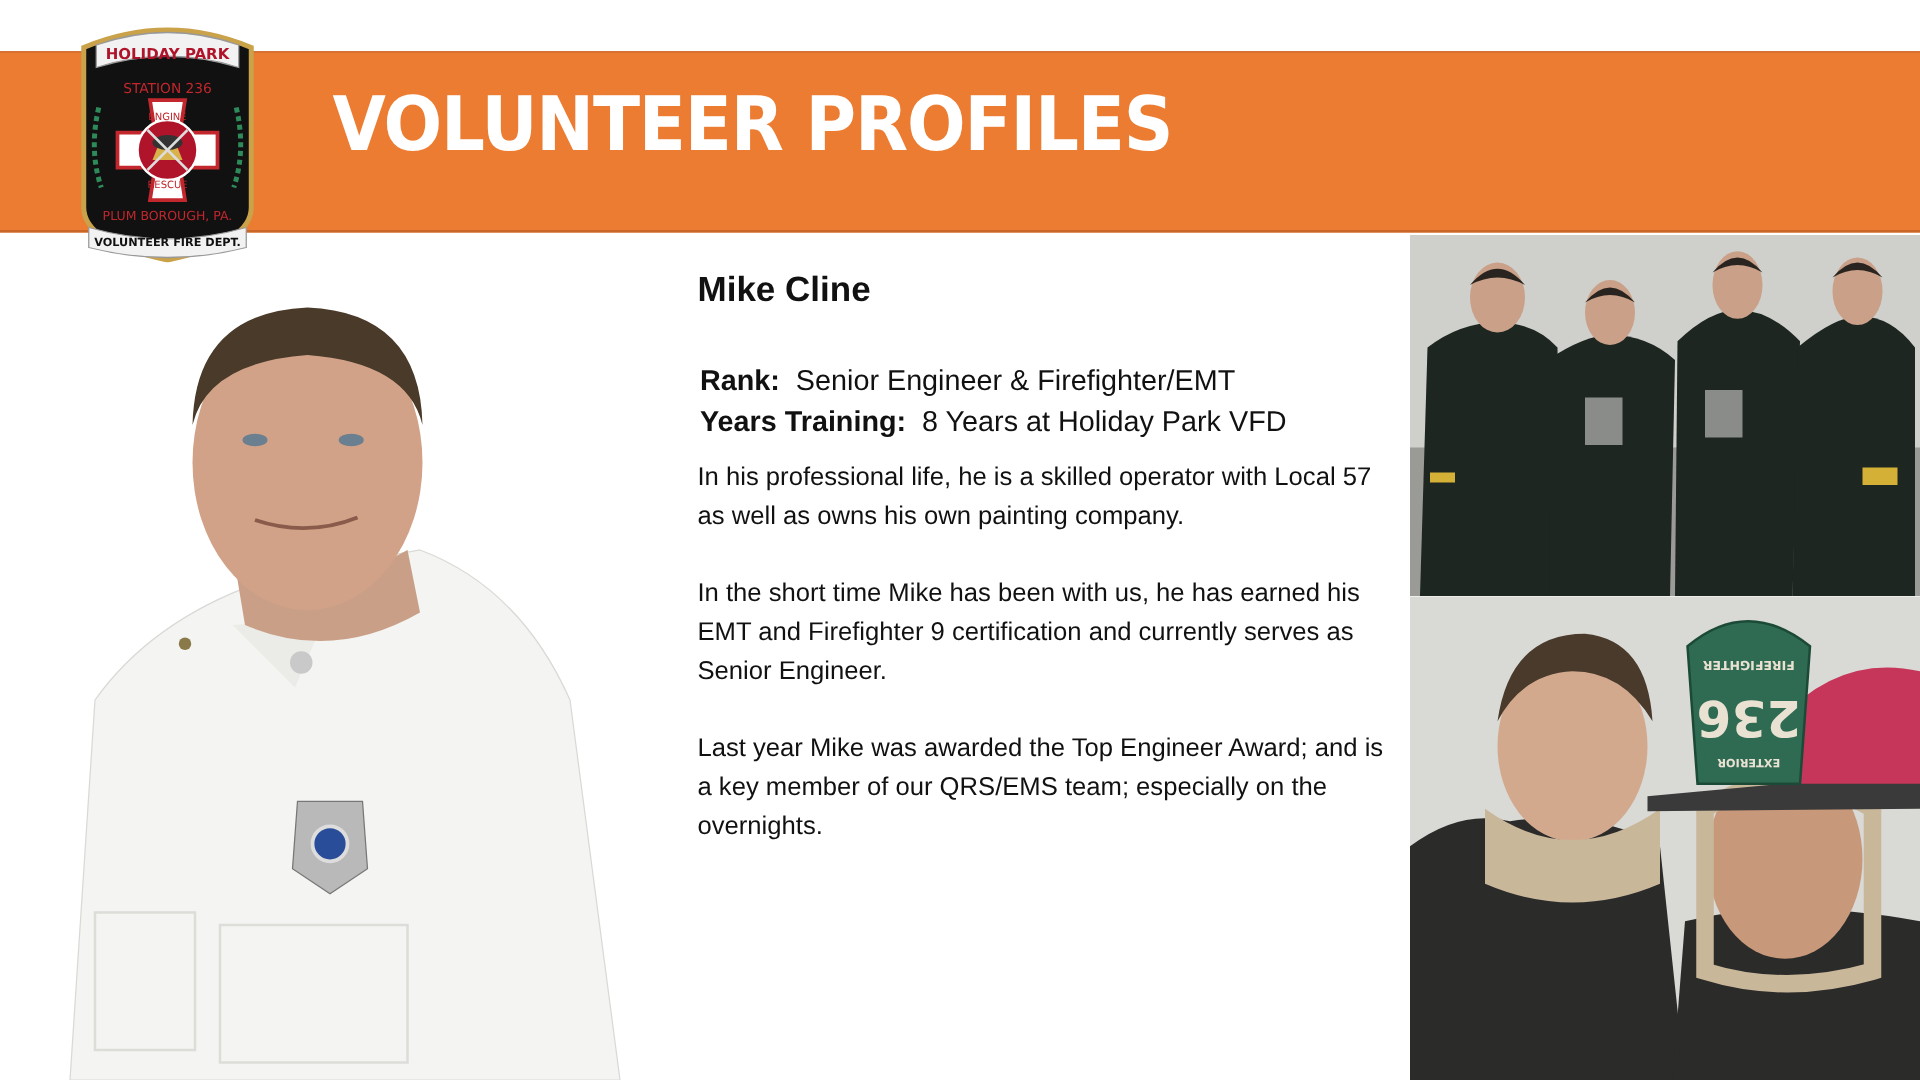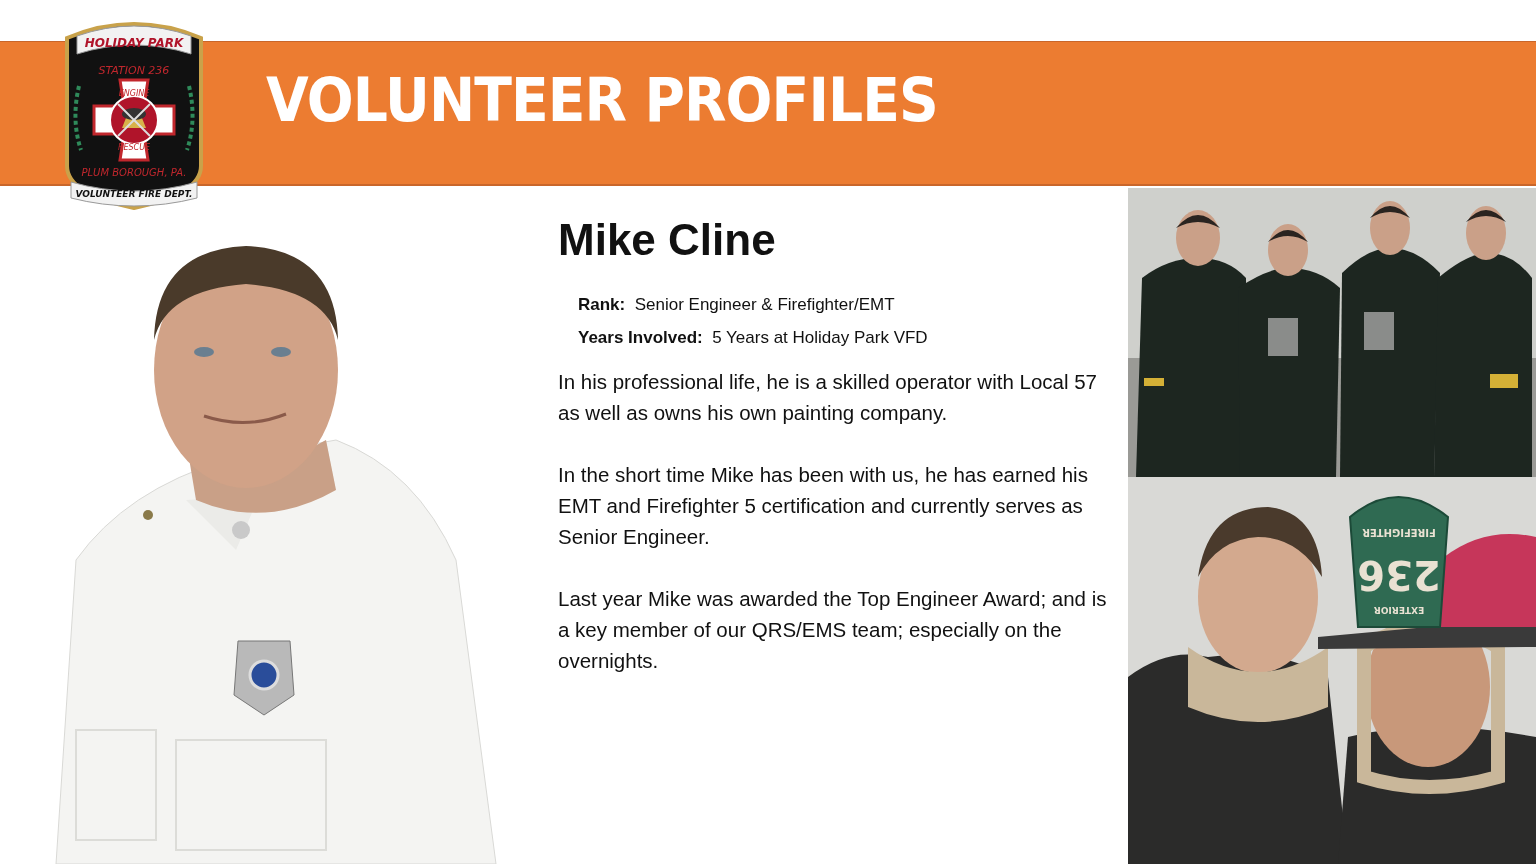--- a/index.html
+++ b/index.html
@@ -15,30 +15,30 @@
       border-top: 1px solid #c9662a; border-bottom: 2px solid #c9662a;
       box-sizing: border-box;
     }
     .banner-title {
       position: absolute; left: 266px; top: 70px;
       font-family: "DejaVu Sans", sans-serif; font-weight: bold;
       font-size: 60px; letter-spacing: -1px; color: #ffffff; line-height: 1;
       transform: scaleX(0.92); transform-origin: left center;
     }
     .patch {
-      position: absolute; left: 57px; top: 16px; width: 154px; height: 194px; font-style: italic;
+      position: absolute; left: 57px; top: 16px; width: 154px; height: 194px;
     }
     .portrait {
       position: absolute; left: 36px; top: 230px; width: 470px; height: 634px;
     }
     .name {
       position: absolute; left: 558px; top: 218px;
-      font-weight: bold; font-size: 44px; line-height: 1; color: #111;
+      font-weight: bold; font-size: 28px; line-height: 1; color: #111;
     }
-    .meta { position: absolute; left: 578px; top: 288px; font-size: 17px; line-height: 33px; }
+    .meta { position: absolute; left: 560px; top: 288px; font-size: 23px; line-height: 33px; }
     .meta .k { font-weight: bold; }
     .bio {
       position: absolute; left: 558px; top: 366px; width: 560px;
       font-size: 20.5px; line-height: 31px; color: #111;
     }
     .bio p { margin: 0 0 31px 0; }
     .photo { position: absolute; left: 1128px; width: 408px; overflow: hidden; }
     .photo-top { top: 188px; height: 289px; }
     .photo-bottom { top: 477px; height: 387px; }
     svg { display: block; }
@@ -105,28 +105,28 @@
 </div>
 
 <div class="name">Mike Cline</div>
 
 <div class="meta">
   <div>
     <span class="k">Rank:</span>&nbsp;
     <span>Senior Engineer &amp; Firefighter/EMT</span>
   </div>
   <div>
-    <span class="k">Years Involved:</span>&nbsp;
-    <span>5 Years at Holiday Park VFD</span>
+    <span class="k">Years Training:</span>&nbsp;
+    <span>8 Years at Holiday Park VFD</span>
   </div>
 </div>
 
 <div class="bio">
   <p>In his professional life, he is a skilled operator with Local 57 as well as owns his own painting company.</p>
-  <p>In the short time Mike has been with us, he has earned his EMT and Firefighter 5 certification and currently serves as Senior Engineer.</p>
+  <p>In the short time Mike has been with us, he has earned his EMT and Firefighter 9 certification and currently serves as Senior Engineer.</p>
   <p>Last year Mike was awarded the Top Engineer Award; and is a key member of our QRS/EMS team; especially on the overnights.</p>
 </div>
 
 <div class="photo photo-top">
   <svg width="408" height="289" viewBox="0 0 408 289">
     <rect width="408" height="289" fill="#cfd0cc"></rect>
     <rect y="170" width="408" height="119" fill="#9a9a96"></rect>
 
     <g fill="#1d2620">
       <path d="M8 289 L14 90 Q40 70 70 70 Q100 70 118 90 L120 289 Z"></path>

